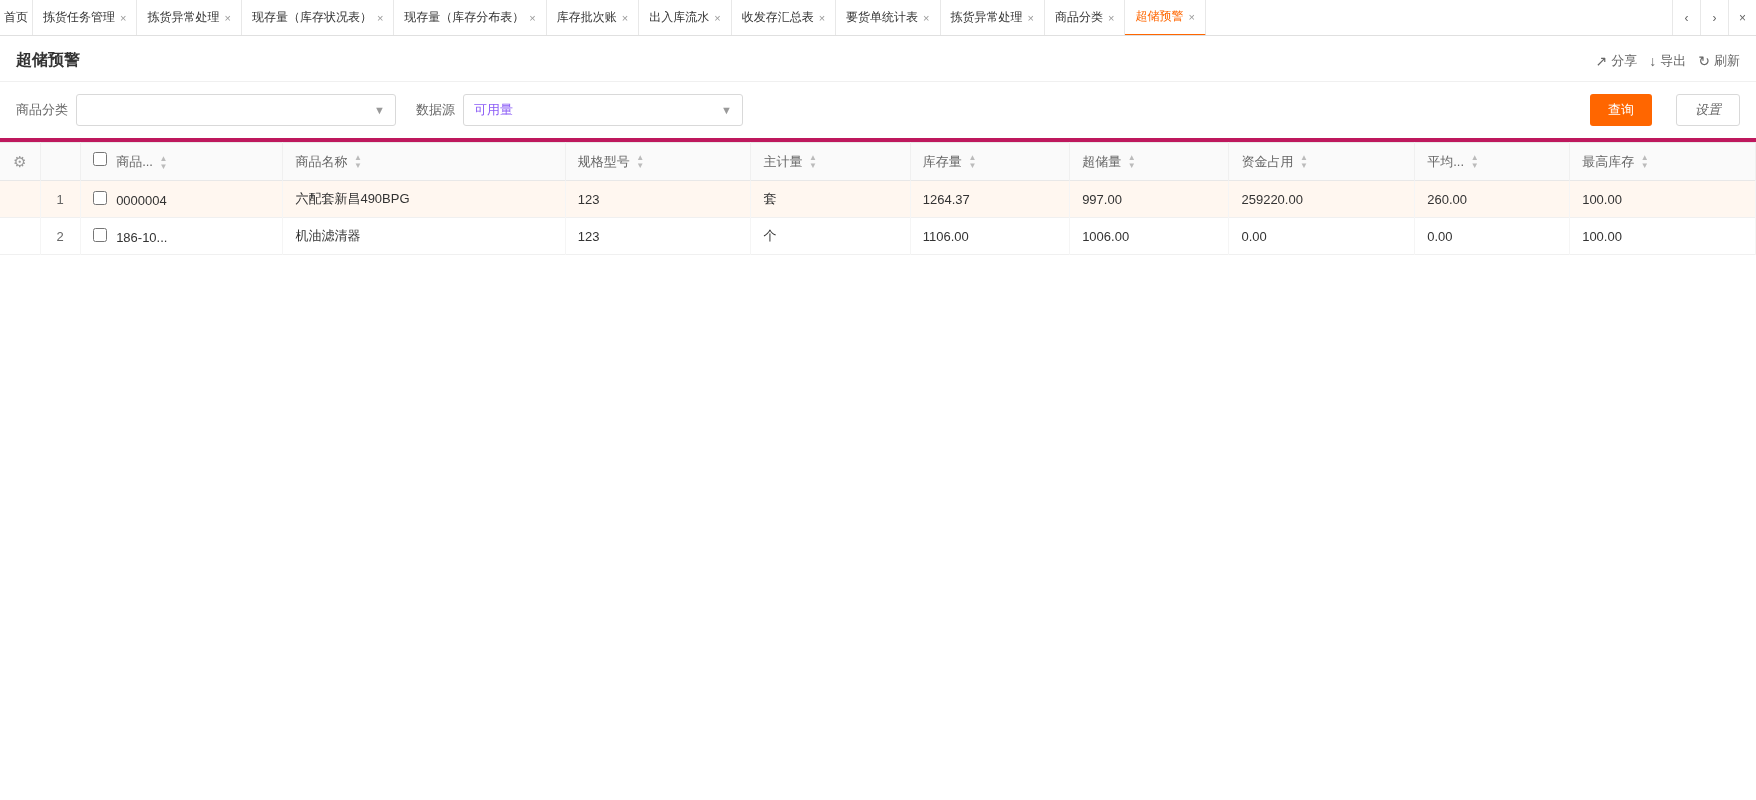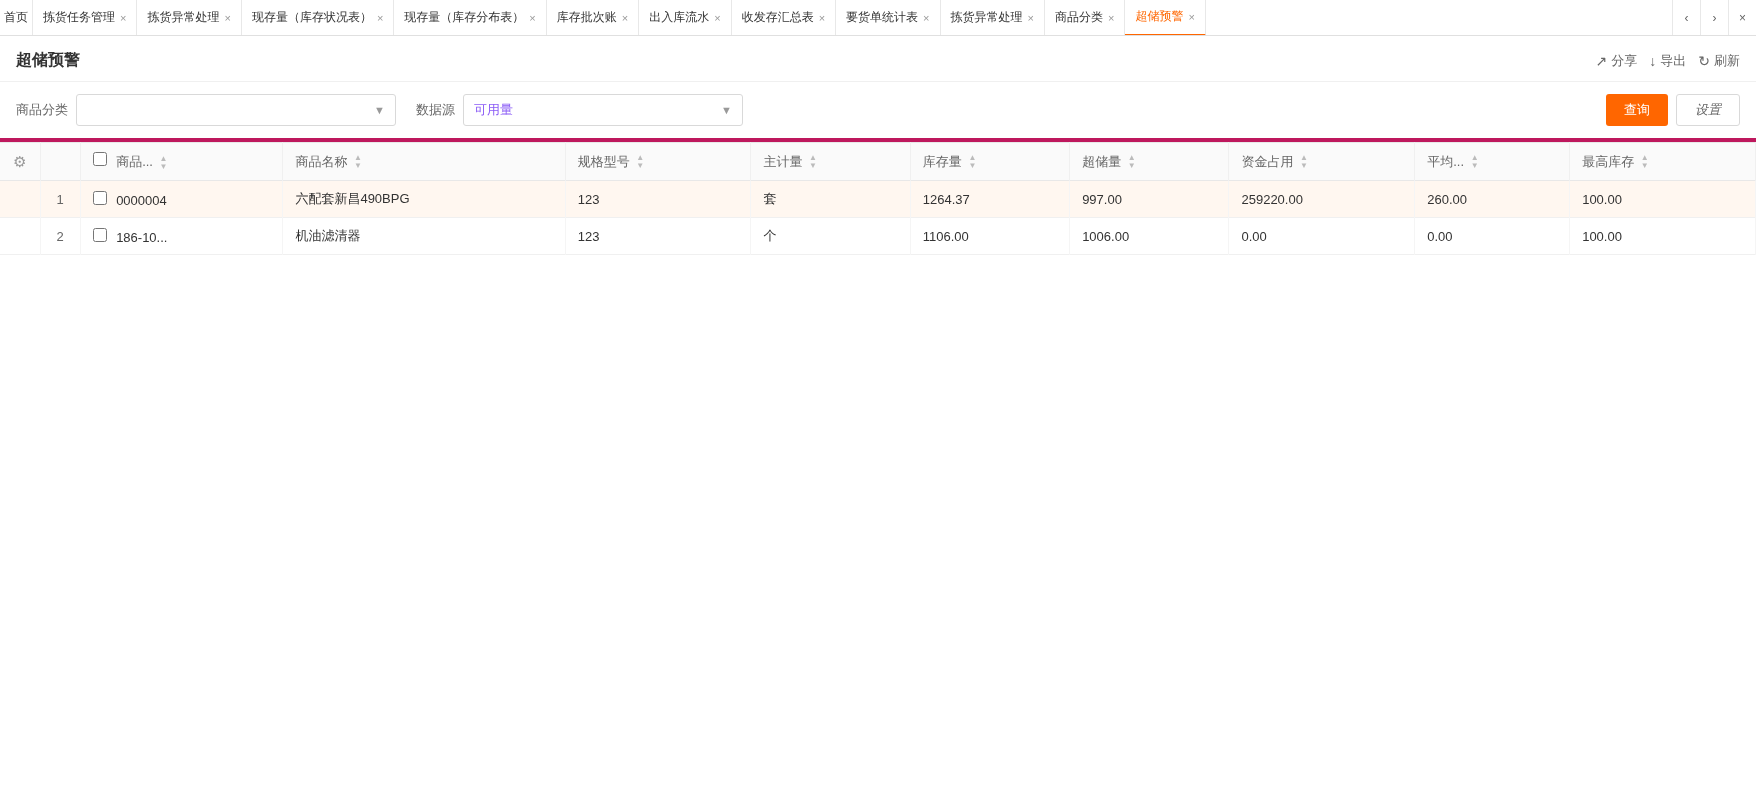--- a/index.html
+++ b/index.html
@@ -135,21 +135,21 @@
       color: #999;
       font-size: 13px;
     }
     .filter-select-arrow {
       color: #999;
       font-size: 11px;
     }
     .filter-buttons {
       margin-left: auto;
       display: flex;
-      gap: 8px;
+      gap: 24px;
     }
     .btn-query {
       background: #f60;
       color: #fff;
       border: none;
       border-radius: 3px;
       padding: 6px 18px;
       cursor: pointer;
       font-size: 13px;
     }

